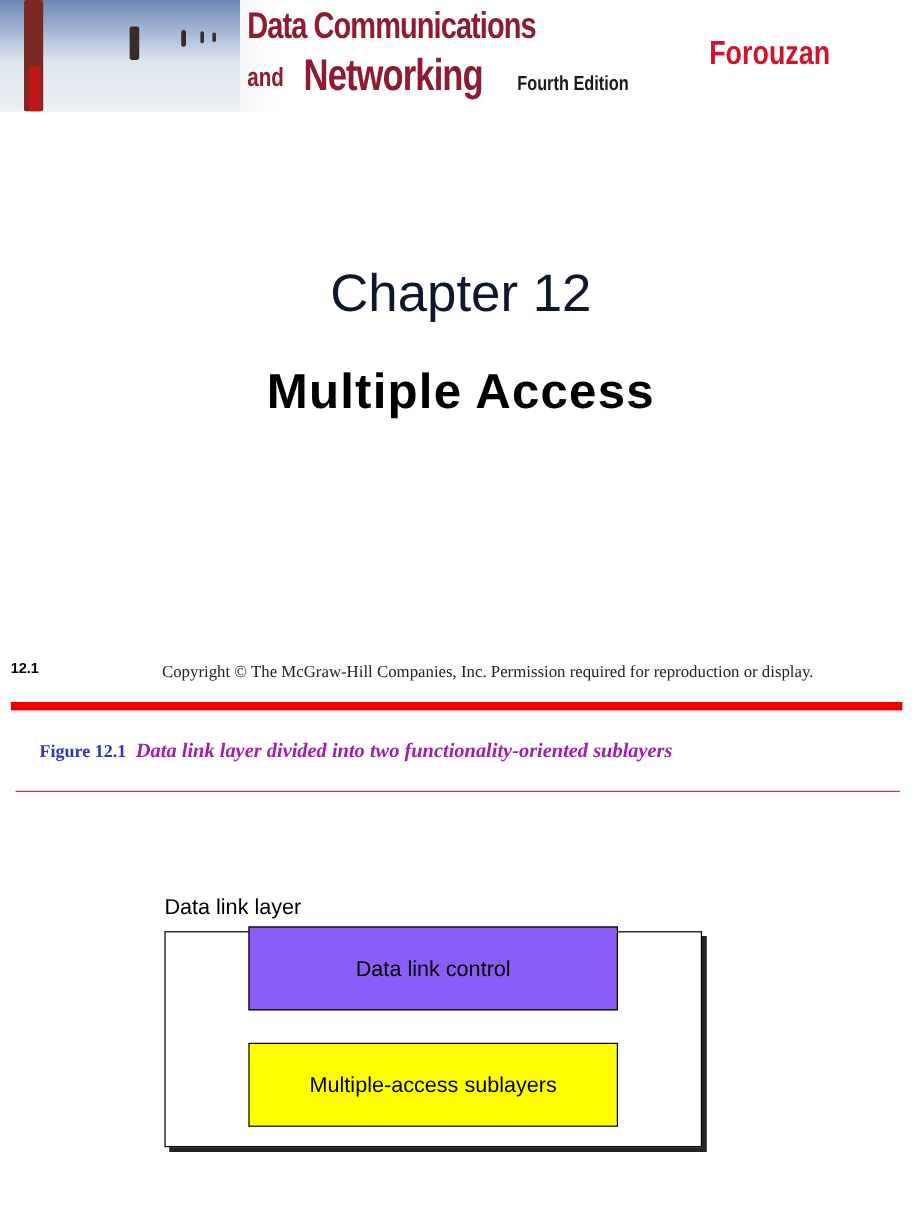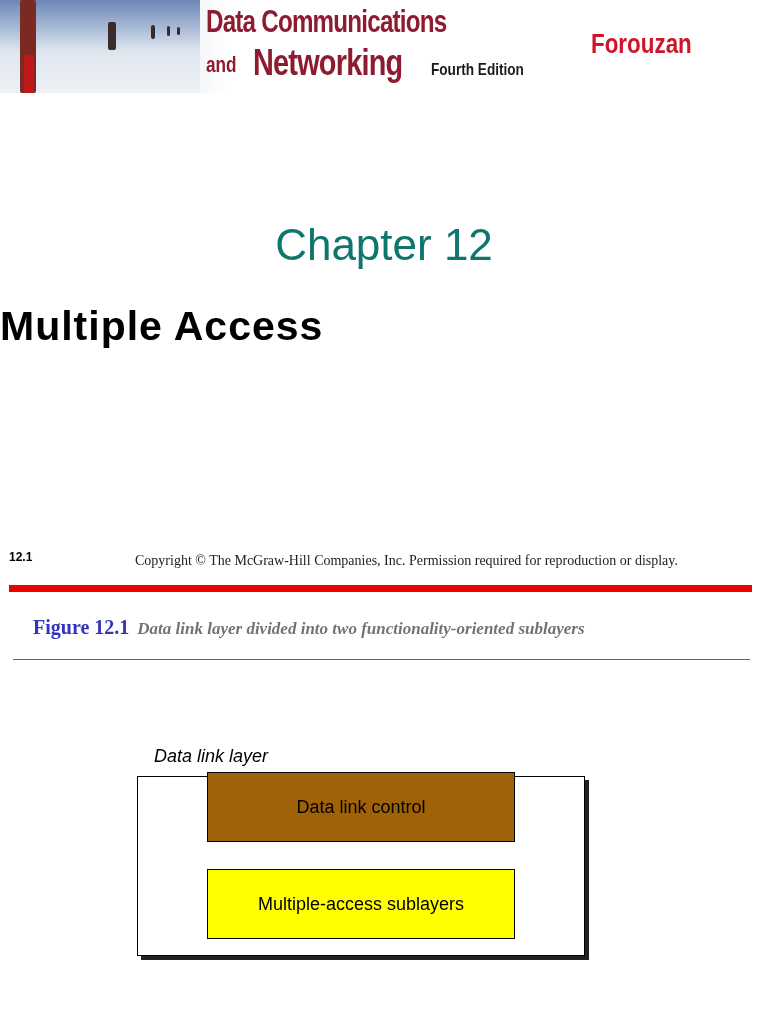--- a/index.html
+++ b/index.html
@@ -5,33 +5,33 @@
   html, body { margin:0; padding:0; }
   body { width:768px; height:1024px; background:#ffffff; position:relative; overflow:hidden; font-family:"Liberation Sans", sans-serif; }
   .banner { position:absolute; left:0; top:0; width:768px; height:93px; background:linear-gradient(90deg,#e9eef5 0%,#f2f4f7 25%,#ffffff 30%,#ffffff 100%); }
   .photo { position:absolute; left:0; top:0; width:200px; height:93px; background:linear-gradient(180deg,#6d87b5 0%,#a9bad6 30%,#dfe6ef 55%,#eef1f5 100%); overflow:hidden; }
   .photo .p { position:absolute; background:#3a2a2a; border-radius:2px; }
   .b-title1 { position:absolute; left:206px; top:4px; font-size:31px; font-weight:bold; color:#8e1b2f; font-family:"Liberation Sans Narrow","Liberation Sans", sans-serif; letter-spacing:-1px; transform:scaleX(0.78); transform-origin:left top; white-space:nowrap; }
   .b-title2a { position:absolute; left:206px; top:52px; font-size:22px; font-weight:bold; color:#8e1b2f; transform:scaleX(0.78); transform-origin:left top; }
   .b-title2b { position:absolute; left:253px; top:42px; font-size:37px; font-weight:bold; color:#8e1b2f; letter-spacing:-1px; transform:scaleX(0.78); transform-origin:left top; white-space:nowrap; }
   .b-edition { position:absolute; left:431px; top:60px; font-size:17px; font-weight:bold; color:#1a1a1a; transform:scaleX(0.8); transform-origin:left top; white-space:nowrap; }
   .b-author { position:absolute; left:591px; top:28px; font-size:28px; font-weight:bold; color:#d0142c; transform:scaleX(0.8); transform-origin:left top; }
-  .chapter { position:absolute; left:0; width:768px; top:220px; text-align:center; font-size:44px; color:#0f766e; }
-  .subtitle { position:absolute; left:0; width:768px; top:303px; font-size:41px; font-weight:bold; color:#000; letter-spacing:1px; }
+  .chapter { position:absolute; left:0; width:768px; top:220px; text-align:center; font-size:44px; color:#0f172a; }
+  .subtitle { position:absolute; left:0; width:768px; top:303px; text-align:center; font-size:41px; font-weight:bold; color:#000; letter-spacing:1px; }
   .pagenum { position:absolute; left:9px; top:550px; font-size:12px; font-weight:bold; color:#000; }
   .copyright { position:absolute; left:135px; top:553px; font-size:14px; font-family:"Liberation Serif", serif; color:#222; }
   .redbar { position:absolute; left:9px; top:585px; width:743px; height:7px; background:#f10000; }
   .fig-title { position:absolute; left:33px; top:616px; white-space:nowrap; font-family:"Liberation Serif", serif; }
-  .fig-num { font-size:20px; font-weight:bold; color:#3333bb; }
-  .fig-cap { font-size:17px; font-weight:bold; font-style:italic; color:#737373; margin-left:8px; }
+  .fig-num { font-size:15px; font-weight:bold; color:#3333bb; }
+  .fig-cap { font-size:17px; font-weight:bold; font-style:italic; color:#a21caf; margin-left:8px; }
   .thinline { position:absolute; left:13px; top:659px; width:737px; height:1px; background:#e03030; }
-  .diag-label { position:absolute; left:154px; top:746px; font-size:18px; color:#000;font-style:italic; }
+  .diag-label { position:absolute; left:137px; top:746px; font-size:18px; color:#000; }
   .outer { position:absolute; left:137px; top:776px; width:446px; height:178px; background:#fff; border:1px solid #000; box-shadow:4px 4px 0 #222; }
   .inner { position:absolute; left:207px; width:306px; height:68px; border:1px solid #000; display:flex; align-items:center; justify-content:center; font-size:18px; color:#000; }
-  .inner.top { top:772px; background:#a16207; }
+  .inner.top { top:772px; background:#8b5cf6; }
   .inner.bot { top:869px; background:#ffff00; }
 </style>
 </head>
 <body>
 
 <div class="banner">
   <div class="photo">
     <div class="p" style="left:20px;top:0;width:16px;height:93px;background:#7a2a22;"></div>
     <div class="p" style="left:24px;top:55px;width:10px;height:38px;background:#c01818;"></div>
     <div class="p" style="left:108px;top:22px;width:8px;height:28px;"></div>

